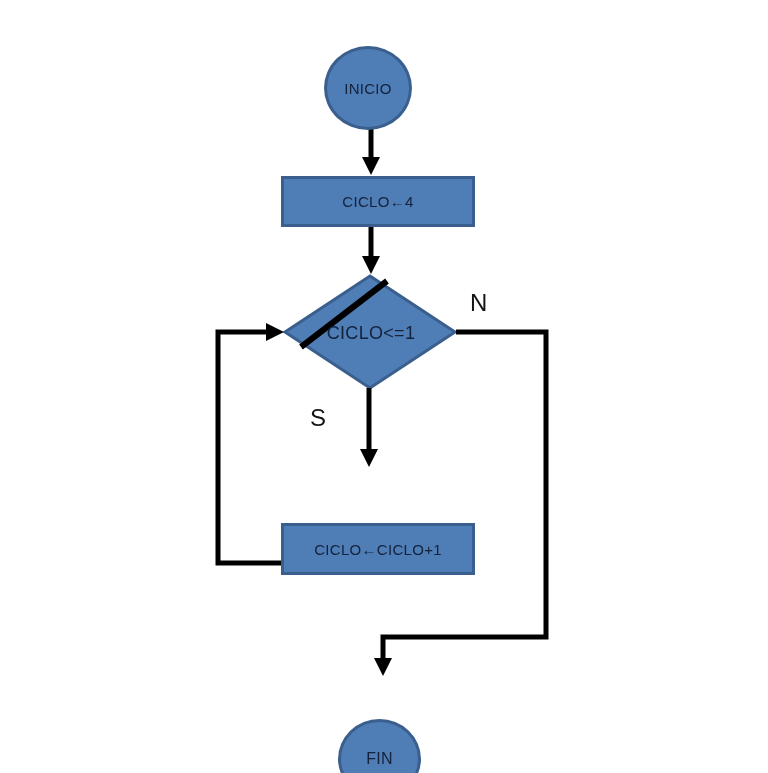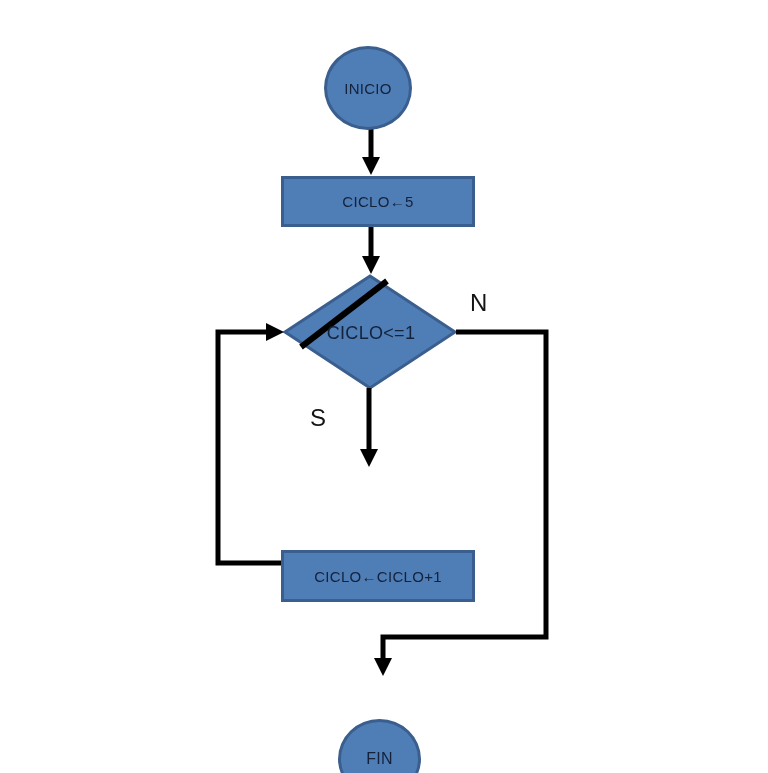--- a/index.html
+++ b/index.html
@@ -34,21 +34,21 @@
     color: #14223c;
     font-size: 15px;
     letter-spacing: 0.3px;
     text-align: center;
   }
   .terminator {
     border-radius: 50%;
   }
   .node-start   { left: 324px; top: 10px;  width: 88px;  height: 84px; }
   .node-init    { left: 281px; top: 140px; width: 194px; height: 51px; }
-  .node-incr    { left: 281px; top: 514px; width: 194px; height: 52px; }
+  .node-incr    { left: 281px; top: 487px; width: 194px; height: 52px; }
   .node-end     { left: 338px; top: 683px; width: 83px;  height: 80px; font-size: 16px; }
   .diamond-label {
     position: absolute;
     left: 285px;
     top: 287px;
     width: 172px;
     text-align: center;
     color: #14223c;
     font-size: 18px;
     letter-spacing: 0.3px;
@@ -98,21 +98,21 @@
       <polyline points="281,527 218,527 218,296 269,296" stroke-width="5" fill="none" stroke-linejoin="miter"></polyline>
       <polygon points="284,296 266,287 266,305" stroke="none"></polygon>
     </g>
   </svg>
 
   <div class="node terminator node-start">
     <span>INICIO</span>
   </div>
 
   <div class="node node-init">
-    <span>CICLO←5</span>
+    <span>CICLO←4</span>
   </div>
 
   <div class="diamond-label">CICLO&lt;=1</div>
 
   <div class="branch-label label-n">N</div>
   <div class="branch-label label-s">S</div>
 
   <div class="node node-incr">
     <span>CICLO←CICLO+1</span>
   </div>

